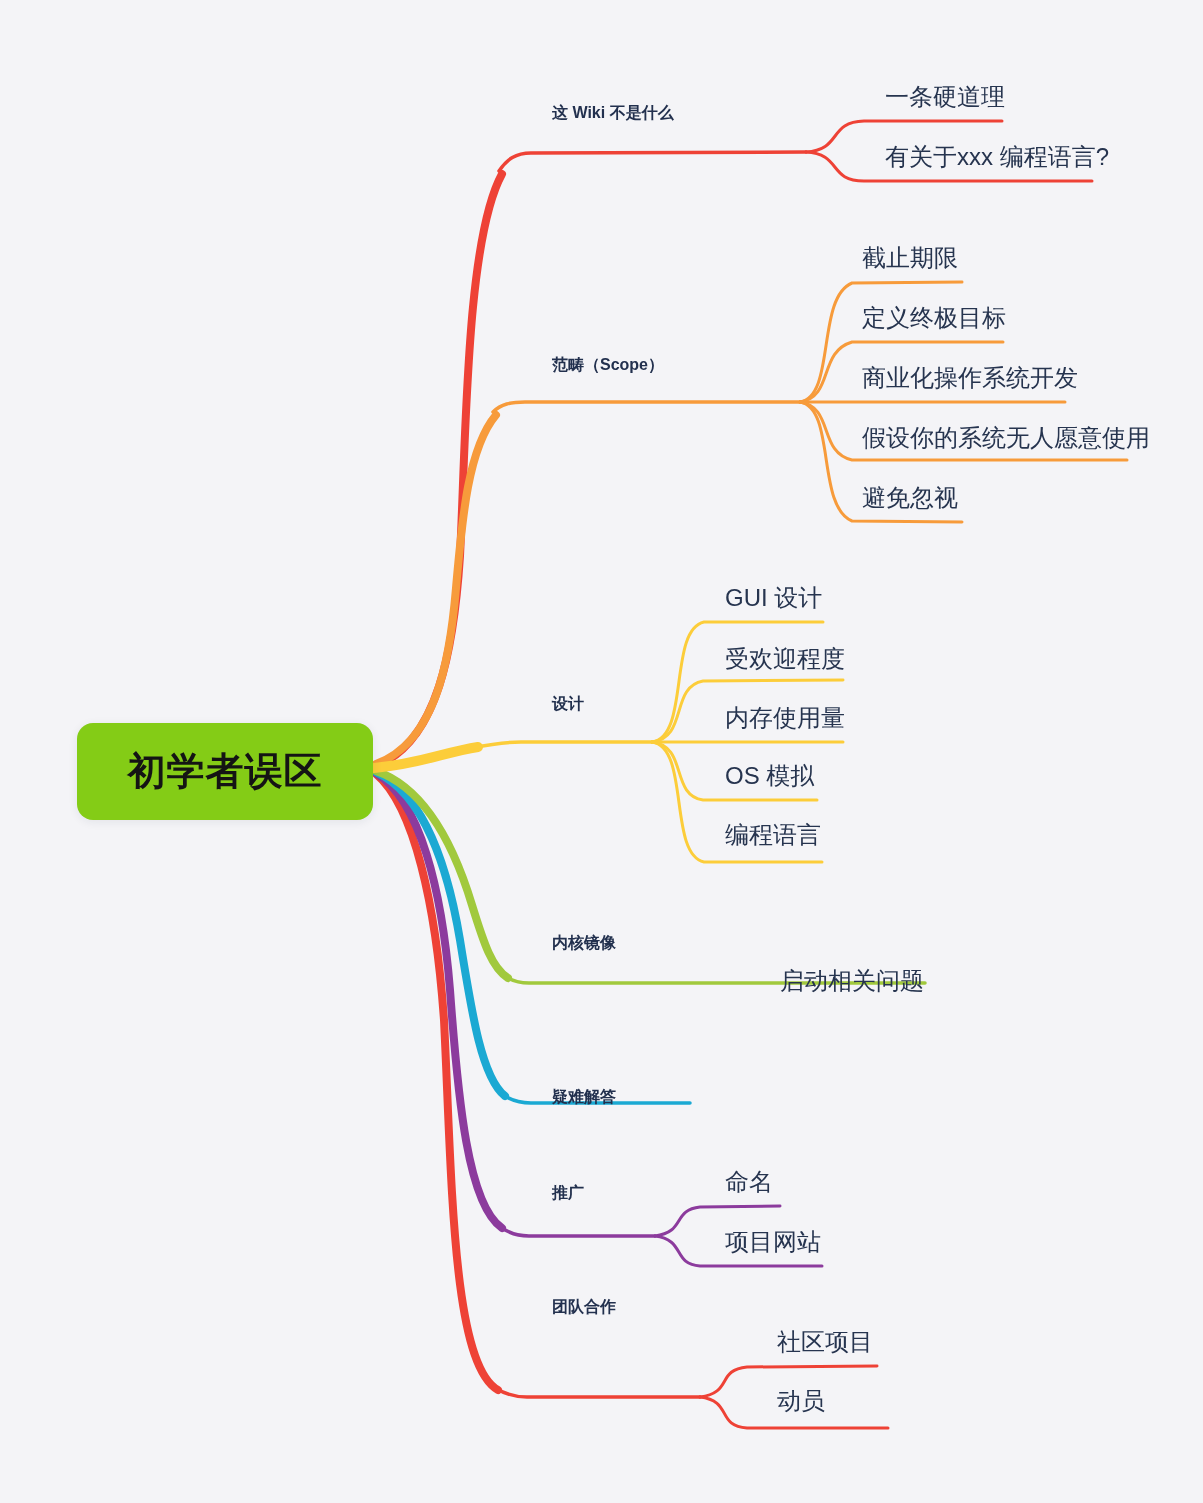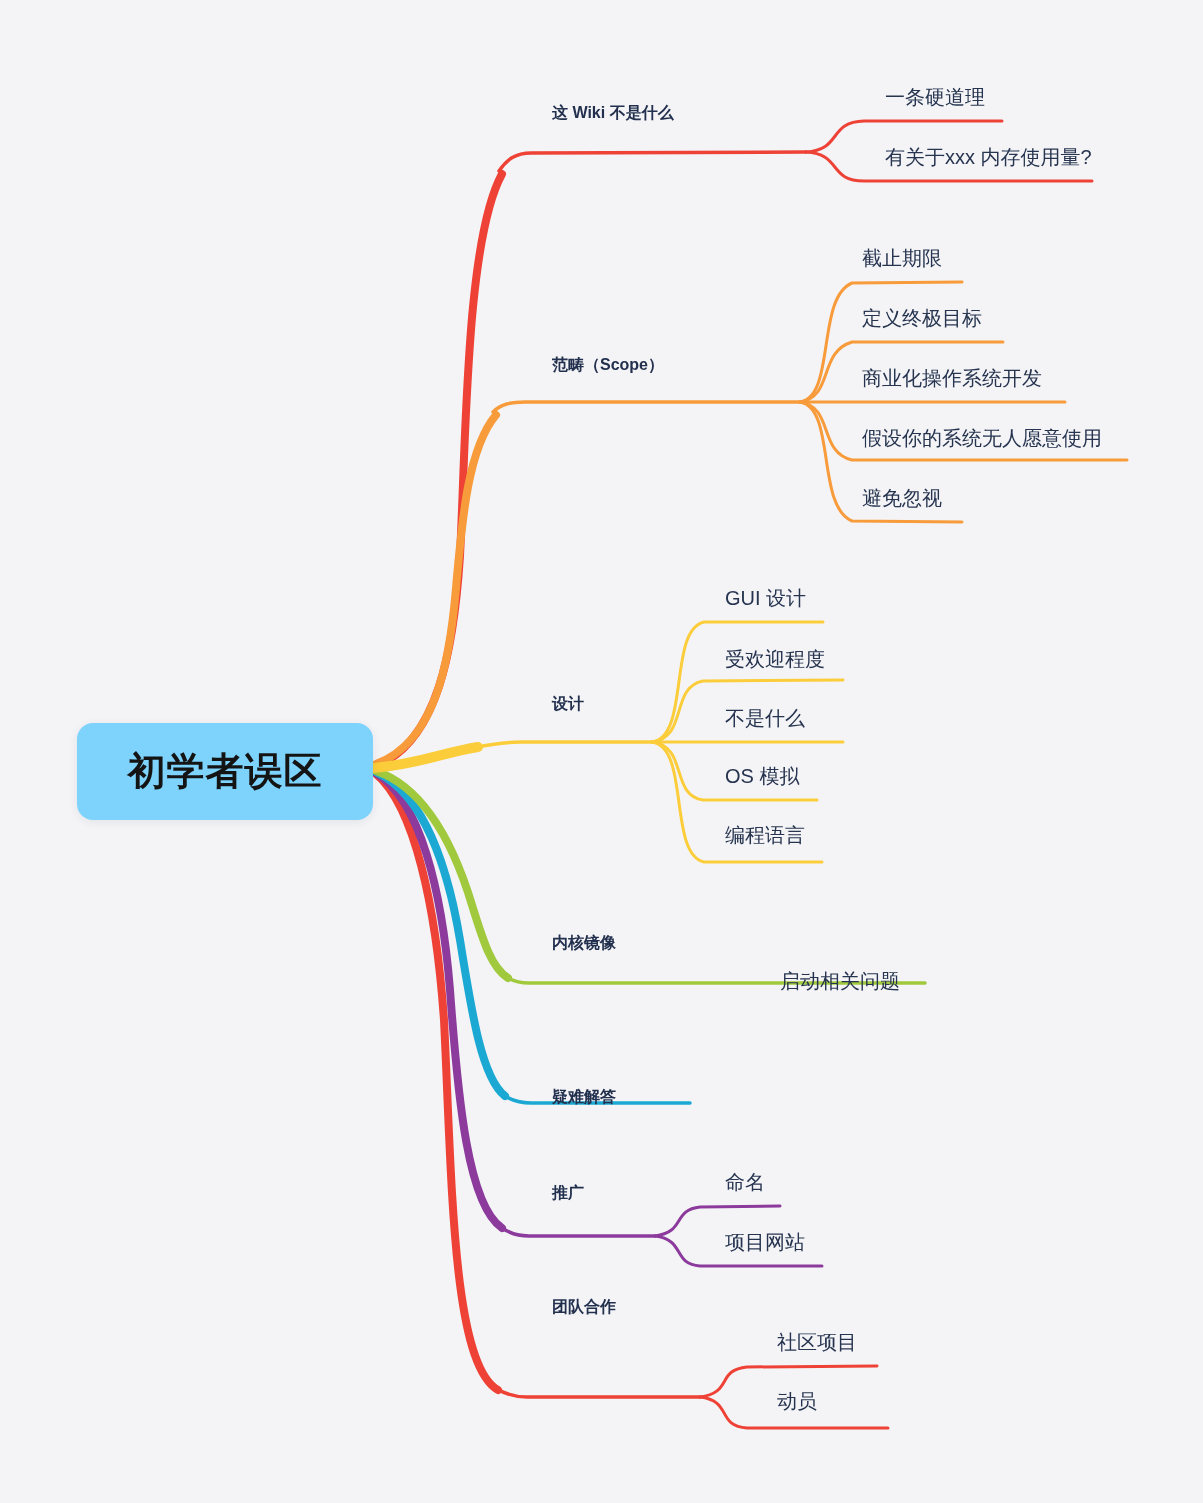--- a/index.html
+++ b/index.html
@@ -16,21 +16,21 @@
   }
   #wires{
     position:absolute;
     left:0;top:0;
     width:1203px;height:1503px;
   }
   .root-node{
     position:absolute;
     left:77px;top:723px;
     width:296px;height:97px;
-    background:#7dd3fc;
+    background:#84cc16;
     border-radius:16px;
     box-shadow:0 2px 10px rgba(30,40,70,0.08);
     display:flex;align-items:center;justify-content:center;
   }
   .root-node .root-label{
     font-size:38px;
     font-weight:bold;
     color:#141414;
     letter-spacing:1px;
     white-space:nowrap;
@@ -38,21 +38,21 @@
   .l1{
     position:absolute;
     font-size:16px;
     font-weight:bold;
     color:#22304e;
     white-space:nowrap;
     line-height:26px;
   }
   .l2{
     position:absolute;
-    font-size:20px;
+    font-size:24px;
     font-weight:400;
     color:#26344f;
     white-space:nowrap;
     line-height:22px;
   }
 </style>
 </head>
 <body>
 
 <div id="canvas">
@@ -103,31 +103,31 @@
 
   <div class="l1" style="left:552px;top:100px;">这 Wiki 不是什么</div>
   <div class="l1" style="left:552px;top:352px;">范畴（Scope）</div>
   <div class="l1" style="left:552px;top:691px;">设计</div>
   <div class="l1" style="left:552px;top:930px;">内核镜像</div>
   <div class="l1" style="left:552px;top:1052px;margin-top:32px;">疑难解答</div>
   <div class="l1" style="left:552px;top:1180px;">推广</div>
   <div class="l1" style="left:552px;top:1294px;">团队合作</div>
 
   <div class="l2" style="left:885px;top:86px;">一条硬道理</div>
-  <div class="l2" style="left:885px;top:146px;">有关于xxx 内存使用量?</div>
+  <div class="l2" style="left:885px;top:146px;">有关于xxx 编程语言?</div>
 
   <div class="l2" style="left:862px;top:247px;">截止期限</div>
   <div class="l2" style="left:862px;top:307px;">定义终极目标</div>
   <div class="l2" style="left:862px;top:367px;text-align:center;">商业化操作系统开发</div>
   <div class="l2" style="left:862px;top:427px;">假设你的系统无人愿意使用</div>
   <div class="l2" style="left:862px;top:487px;">避免忽视</div>
 
   <div class="l2" style="left:725px;top:587px;">GUI 设计</div>
   <div class="l2" style="left:725px;top:648px;">受欢迎程度</div>
-  <div class="l2" style="left:725px;top:707px;">不是什么</div>
+  <div class="l2" style="left:725px;top:707px;">内存使用量</div>
   <div class="l2" style="left:725px;top:765px;">OS 模拟</div>
   <div class="l2" style="left:725px;top:824px;">编程语言</div>
 
   <div class="l2" style="left:780px;top:948px;margin-top:22px;">启动相关问题</div>
 
   <div class="l2" style="left:725px;top:1171px;">命名</div>
   <div class="l2" style="left:725px;top:1231px;">项目网站</div>
 
   <div class="l2" style="left:777px;top:1331px;">社区项目</div>
   <div class="l2" style="left:777px;top:1390px;">动员</div>

